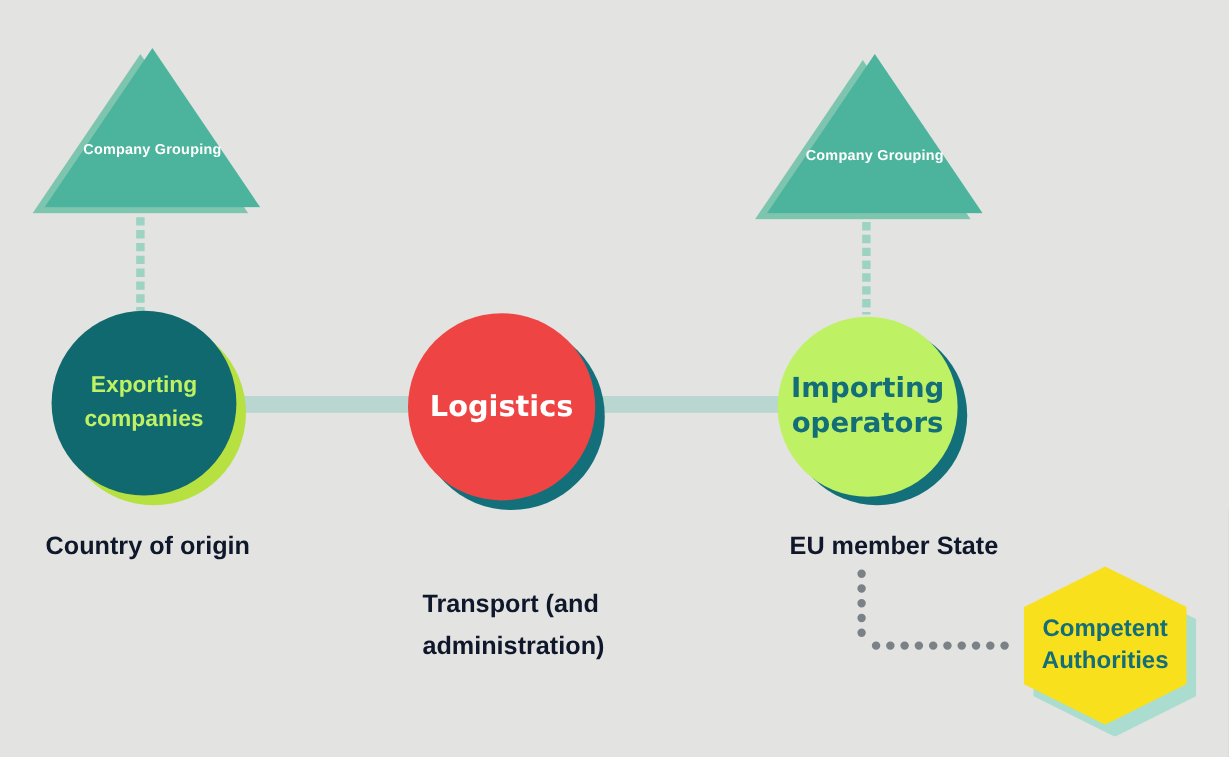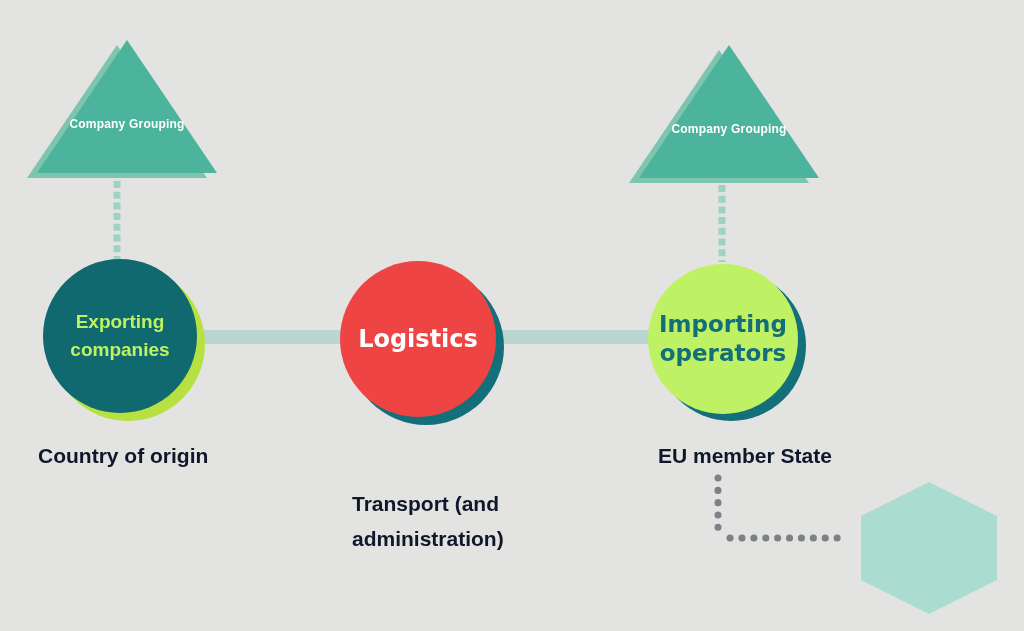--- a/index.html
+++ b/index.html
@@ -102,14 +102,17 @@
   <div class="circle-shadow" id="c3-shadow"></div>
   <div class="circle" id="c3">
     <span class="circle-label">Importing operators</span>
   </div>
 
   <div class="caption" id="cap1">Country of origin</div>
   <div class="caption" id="cap2">Transport (and administration)</div>
   <div class="caption" id="cap3">EU member State</div>
 
   <div class="hex shadow"></div>
+  <div class="hex main">
+    <span class="hex-label">Competent Authorities</span>
+  </div>
 
 </div>
 
 </body></html>

